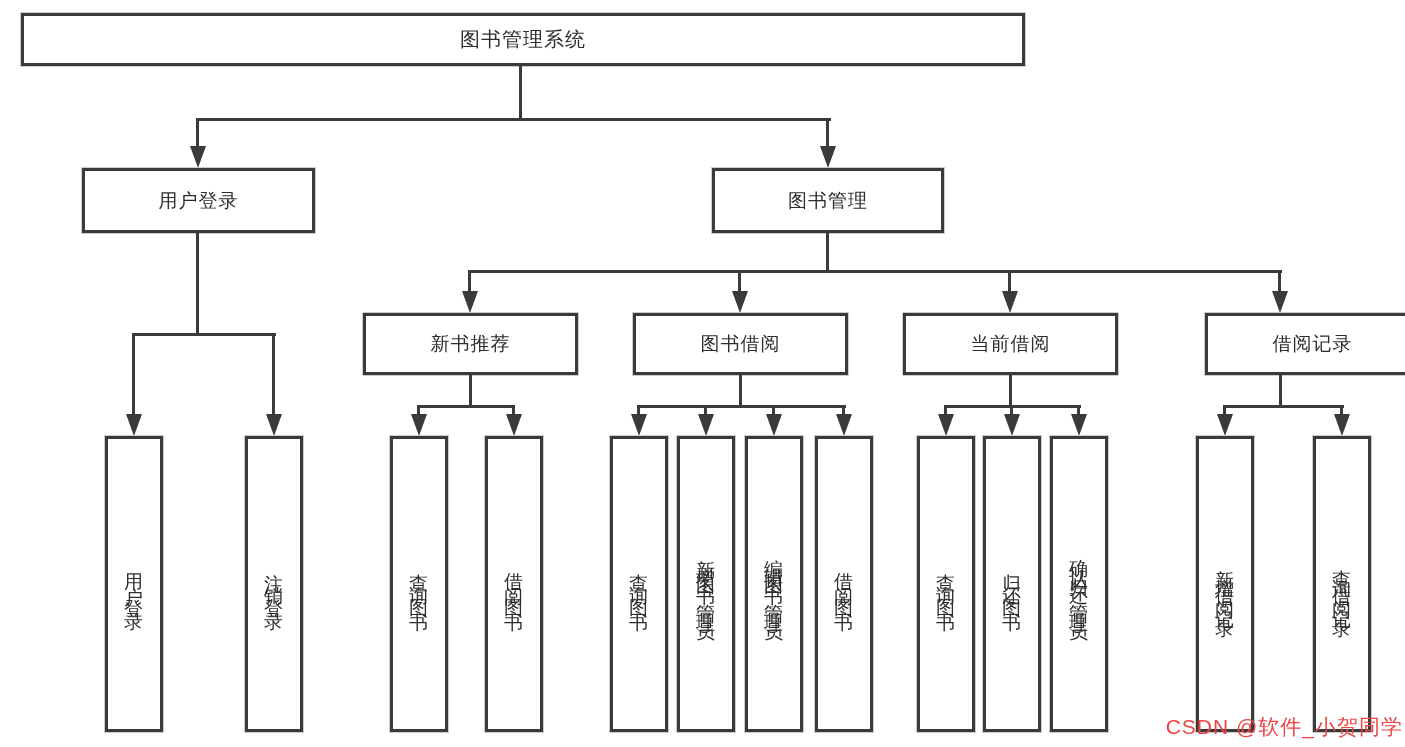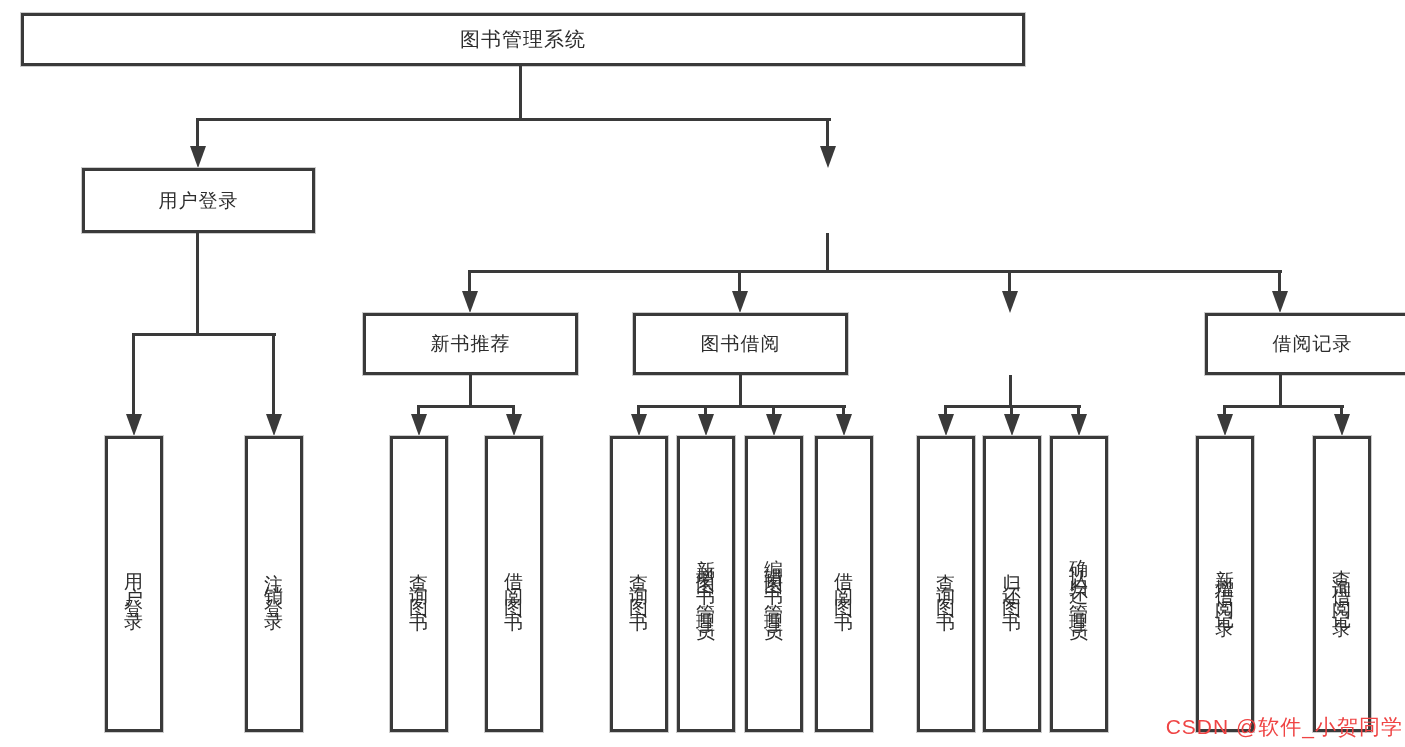--- a/index.html
+++ b/index.html
@@ -41,20 +41,21 @@
   <div class="box hbox root" style="left:21px;top:13px;width:1004px;height:53px;">图书管理系统</div>
 
   <div class="vl" style="left:519px;top:66px;height:55px;"></div>
   <div class="hl" style="left:196px;top:118px;width:635px;"></div>
   <div class="vl" style="left:196px;top:121px;height:27px;"></div>
   <div class="arrow" style="left:190px;top:146px;"></div>
   <div class="vl" style="left:826px;top:121px;height:27px;"></div>
   <div class="arrow" style="left:820px;top:146px;"></div>
 
   <div class="box hbox" style="left:82px;top:168px;width:233px;height:65px;">用户登录</div>
+  <div class="box hbox" style="left:712px;top:168px;width:232px;height:65px;">图书管理</div>
 
   <div class="vl" style="left:196px;top:233px;height:103px;"></div>
   <div class="hl" style="left:132px;top:333px;width:144px;"></div>
   <div class="vl" style="left:132px;top:336px;height:80px;"></div>
   <div class="arrow" style="left:126px;top:414px;"></div>
   <div class="vl" style="left:272px;top:336px;height:80px;"></div>
   <div class="arrow" style="left:266px;top:414px;"></div>
 
   <div class="vl" style="left:826px;top:233px;height:40px;"></div>
   <div class="hl" style="left:468px;top:270px;width:814px;"></div>
@@ -62,20 +63,21 @@
   <div class="arrow" style="left:462px;top:291px;"></div>
   <div class="vl" style="left:738px;top:273px;height:20px;"></div>
   <div class="arrow" style="left:732px;top:291px;"></div>
   <div class="vl" style="left:1008px;top:273px;height:20px;"></div>
   <div class="arrow" style="left:1002px;top:291px;"></div>
   <div class="vl" style="left:1278px;top:273px;height:20px;"></div>
   <div class="arrow" style="left:1272px;top:291px;"></div>
 
   <div class="box hbox" style="left:633px;top:313px;width:215px;height:62px;">图书借阅</div>
   <div class="box hbox" style="left:363px;top:313px;width:215px;height:62px;">新书推荐</div>
+  <div class="box hbox" style="left:903px;top:313px;width:215px;height:62px;">当前借阅</div>
   <div class="box hbox" style="left:1173px;top:313px;width:215px;height:62px;margin-left:32px;">借阅记录</div>
 
   <div class="vl" style="left:469px;top:375px;height:33px;"></div>
   <div class="hl" style="left:417px;top:405px;width:98px;"></div>
   <div class="vl" style="left:417px;top:408px;height:8px;"></div>
   <div class="arrow" style="left:411px;top:414px;"></div>
   <div class="vl" style="left:512px;top:408px;height:8px;"></div>
   <div class="arrow" style="left:506px;top:414px;"></div>
 
   <div class="vl" style="left:739px;top:375px;height:33px;"></div>

